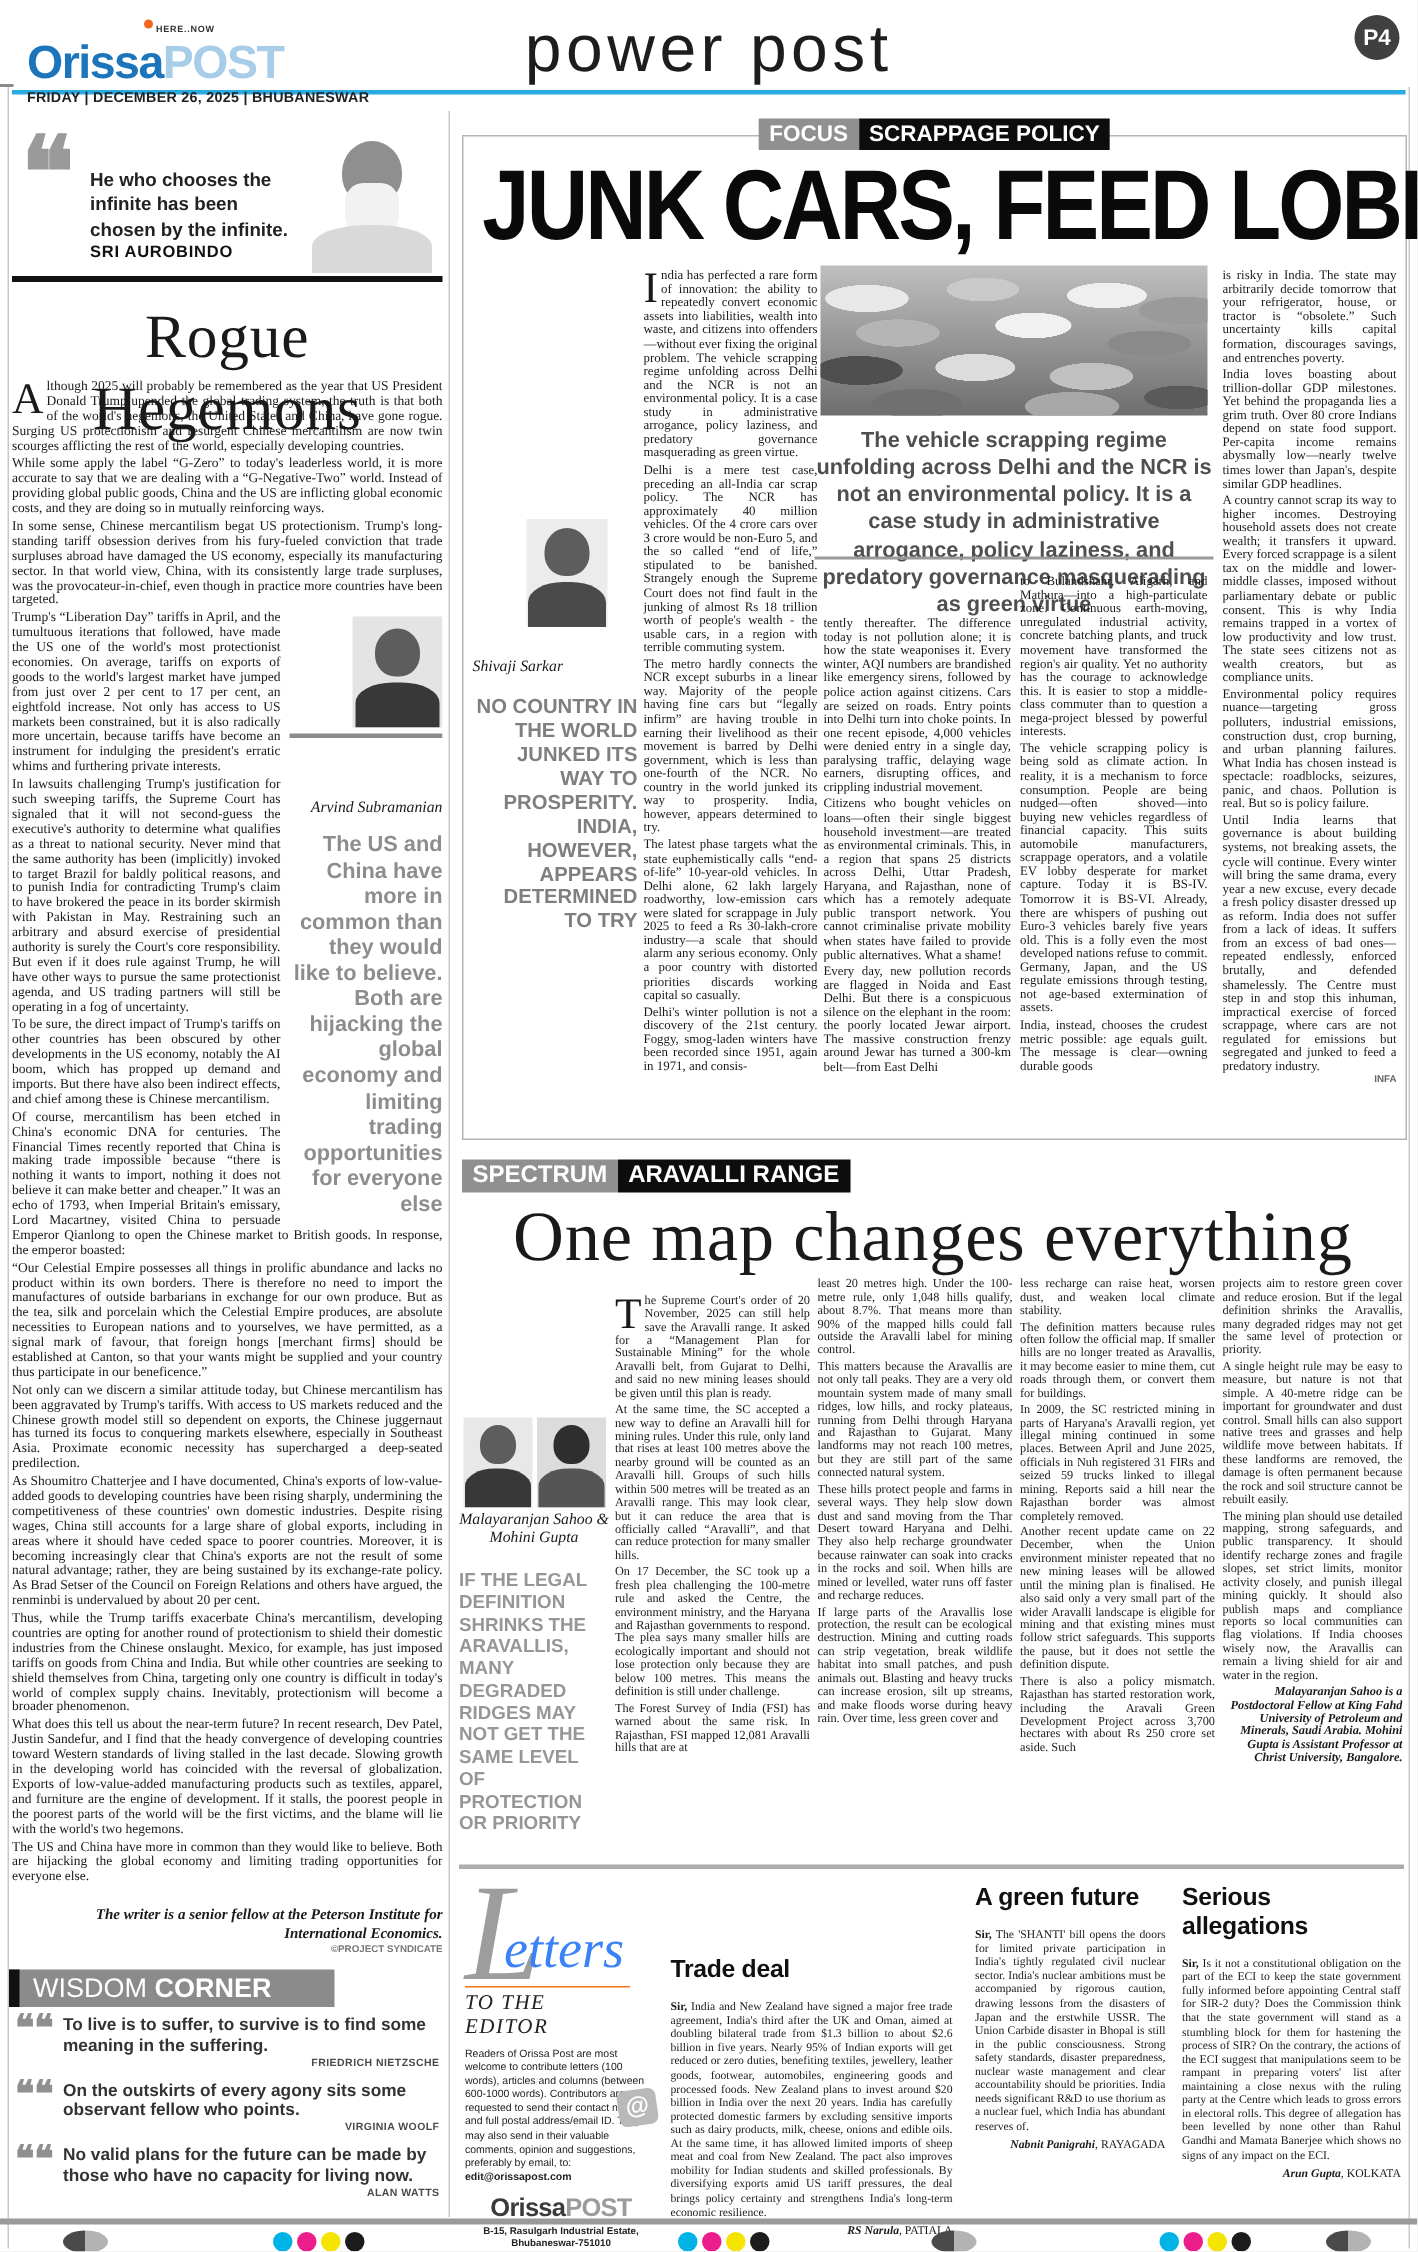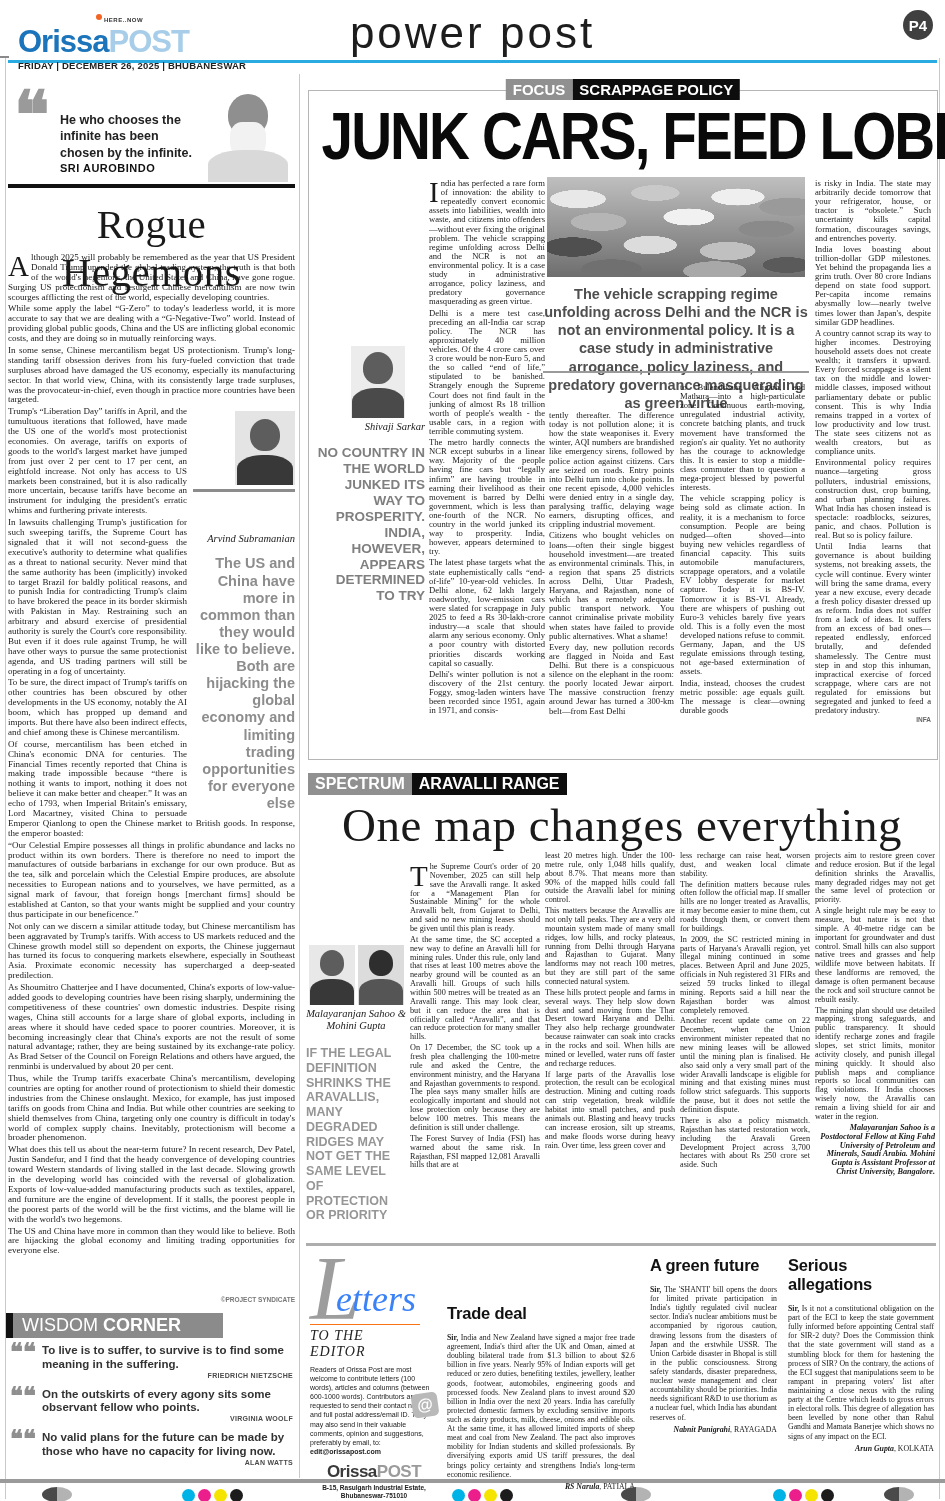--- a/index.html
+++ b/index.html
@@ -155,20 +155,21 @@
           <p>Of course, mercantilism has been etched in China's economic DNA for centuries. The Financial Times recently reported that China is making trade impossible because “there is nothing it wants to import, nothing it does not believe it can make better and cheaper.” It was an echo of 1793, when Imperial Britain's emissary, Lord Macartney, visited China to persuade Emperor Qianlong to open the Chinese market to British goods. In response, the emperor boasted:</p>
           <p>“Our Celestial Empire possesses all things in prolific abundance and lacks no product within its own borders. There is therefore no need to import the manufactures of outside barbarians in exchange for our own produce. But as the tea, silk and porcelain which the Celestial Empire produces, are absolute necessities to European nations and to yourselves, we have permitted, as a signal mark of favour, that foreign hongs [merchant firms] should be established at Canton, so that your wants might be supplied and your country thus participate in our beneficence.”</p>
           <p>Not only can we discern a similar attitude today, but Chinese mercantilism has been aggravated by Trump's tariffs. With access to US markets reduced and the Chinese growth model still so dependent on exports, the Chinese juggernaut has turned its focus to conquering markets elsewhere, especially in Southeast Asia. Proximate economic necessity has supercharged a deep-seated predilection.</p>
           <p>As Shoumitro Chatterjee and I have documented, China's exports of low-value-added goods to developing countries have been rising sharply, undermining the competitiveness of these countries' own domestic industries. Despite rising wages, China still accounts for a large share of global exports, including in areas where it should have ceded space to poorer countries. Moreover, it is becoming increasingly clear that China's exports are not the result of some natural advantage; rather, they are being sustained by its exchange-rate policy. As Brad Setser of the Council on Foreign Relations and others have argued, the renminbi is undervalued by about 20 per cent.</p>
           <p>Thus, while the Trump tariffs exacerbate China's mercantilism, developing countries are opting for another round of protectionism to shield their domestic industries from the Chinese onslaught. Mexico, for example, has just imposed tariffs on goods from China and India. But while other countries are seeking to shield themselves from China, targeting only one country is difficult in today's world of complex supply chains. Inevitably, protectionism will become a broader phenomenon.</p>
           <p>What does this tell us about the near-term future? In recent research, Dev Patel, Justin Sandefur, and I find that the heady convergence of developing countries toward Western standards of living stalled in the last decade. Slowing growth in the developing world has coincided with the reversal of globalization. Exports of low-value-added manufacturing products such as textiles, apparel, and furniture are the engine of development. If it stalls, the poorest people in the poorest parts of the world will be the first victims, and the blame will lie with the world's two hegemons.</p>
           <p>The US and China have more in common than they would like to believe. Both are hijacking the global economy and limiting trading opportunities for everyone else.</p>
         </div>
     </div>
   </div>
+  <div class="abs credit" style="left:40px;top:1271px;width:255px;">The writer is a senior fellow at the Peterson Institute for International Economics.</div>
   <div class="abs synd" style="left:40px;top:1296px;width:255px;">©PROJECT SYNDICATE</div>
 
   <div class="abs wisbar" style="left:6px;top:1313px;width:209px;height:25px;">
     <div class="notch"></div>
     <span style="margin-left:8px;"><span style="font-weight:400;">WISDOM </span><span style="font-weight:800;">CORNER</span></span>
   </div>
   <div class="abs" style="left:10px;top:1344px;width:283px;">
     <div style="margin-bottom:9px;">
       <span class="wq-icon" style="float:left;margin-right:4px;">❝❝</span>
       <div class="wq-text" style="margin-left:32px;">To live is to suffer, to survive is to find some meaning in the suffering.</div>
@@ -190,21 +191,21 @@
     <div class="abs" style="left:50%;top:-12px;transform:translateX(-50%);white-space:nowrap;">
       <span class="tag tag-gray" style="font-size:15px;">FOCUS</span><span class="tag tag-black" style="font-size:15px;">SCRAPPAGE POLICY</span>
     </div>
     <div class="abs h-junk" style="left:0;top:12px;width:628px;">JUNK CARS, FEED LOBBIES</div>
 
     <div class="abs" style="left:6px;top:255px;width:110px;">
       <div class="port" style="width:54px;height:72px;margin-left:36px;background:#ececec;">
         <div class="hd" style="left:12px;top:6px;width:30px;height:32px;"></div>
         <div class="sh" style="left:1px;top:42px;width:52px;height:30px;background:#4a4a4a;"></div>
       </div>
-      <div class="byline-it" style="text-align:right;margin-top:3px;">Shivaji Sarkar</div>
+      <div class="byline-it" style="text-align:left;margin-top:21px;">Shivaji Sarkar</div>
       <div class="pq" style="font-size:13.5px;text-align:right;margin-top:12px;color:#7f7f7f;">NO COUNTRY IN THE WORLD JUNKED ITS WAY TO PROSPERITY. INDIA, HOWEVER, APPEARS DETERMINED TO TRY</div>
     </div>
 
     <div class="abs ncol dc" style="left:120px;top:88px;width:116px;height:578px;">
         <p>India has perfected a rare form of innovation: the ability to repeatedly convert economic assets into liabilities, wealth into waste, and citizens into offenders—without ever fixing the original problem. The vehicle scrapping regime unfolding across Delhi and the NCR is not an environmental policy. It is a case study in administrative arrogance, policy laziness, and predatory governance masquerading as green virtue.</p>
         <p>Delhi is a mere test case, preceding an all-India car scrap policy. The NCR has approximately 40 million vehicles. Of the 4 crore cars over 3 crore would be non-Euro 5, and the so called “end of life,” stipulated to be banished. Strangely enough the Supreme Court does not find fault in the junking of almost Rs 18 trillion worth of people's wealth - the usable cars, in a region with terrible commuting system.</p>
         <p>The metro hardly connects the NCR except suburbs in a linear way. Majority of the people having fine cars but “legally infirm” are having trouble in earning their livelihood as their movement is barred by Delhi government, which is less than one-fourth of the NCR. No country in the world junked its way to prosperity. India, however, appears determined to try.</p>
         <p>The latest phase targets what the state euphemistically calls “end-of-life” 10-year-old vehicles. In Delhi alone, 62 lakh largely roadworthy, low-emission cars were slated for scrappage in July 2025 to feed a Rs 30-lakh-crore industry—a scale that should alarm any serious economy. Only a poor country with distorted priorities discards working capital so casually.</p>
         <p>Delhi's winter pollution is not a discovery of the 21st century. Foggy, smog-laden winters have been recorded since 1951, again in 1971, and consis-</p>
       </div>

